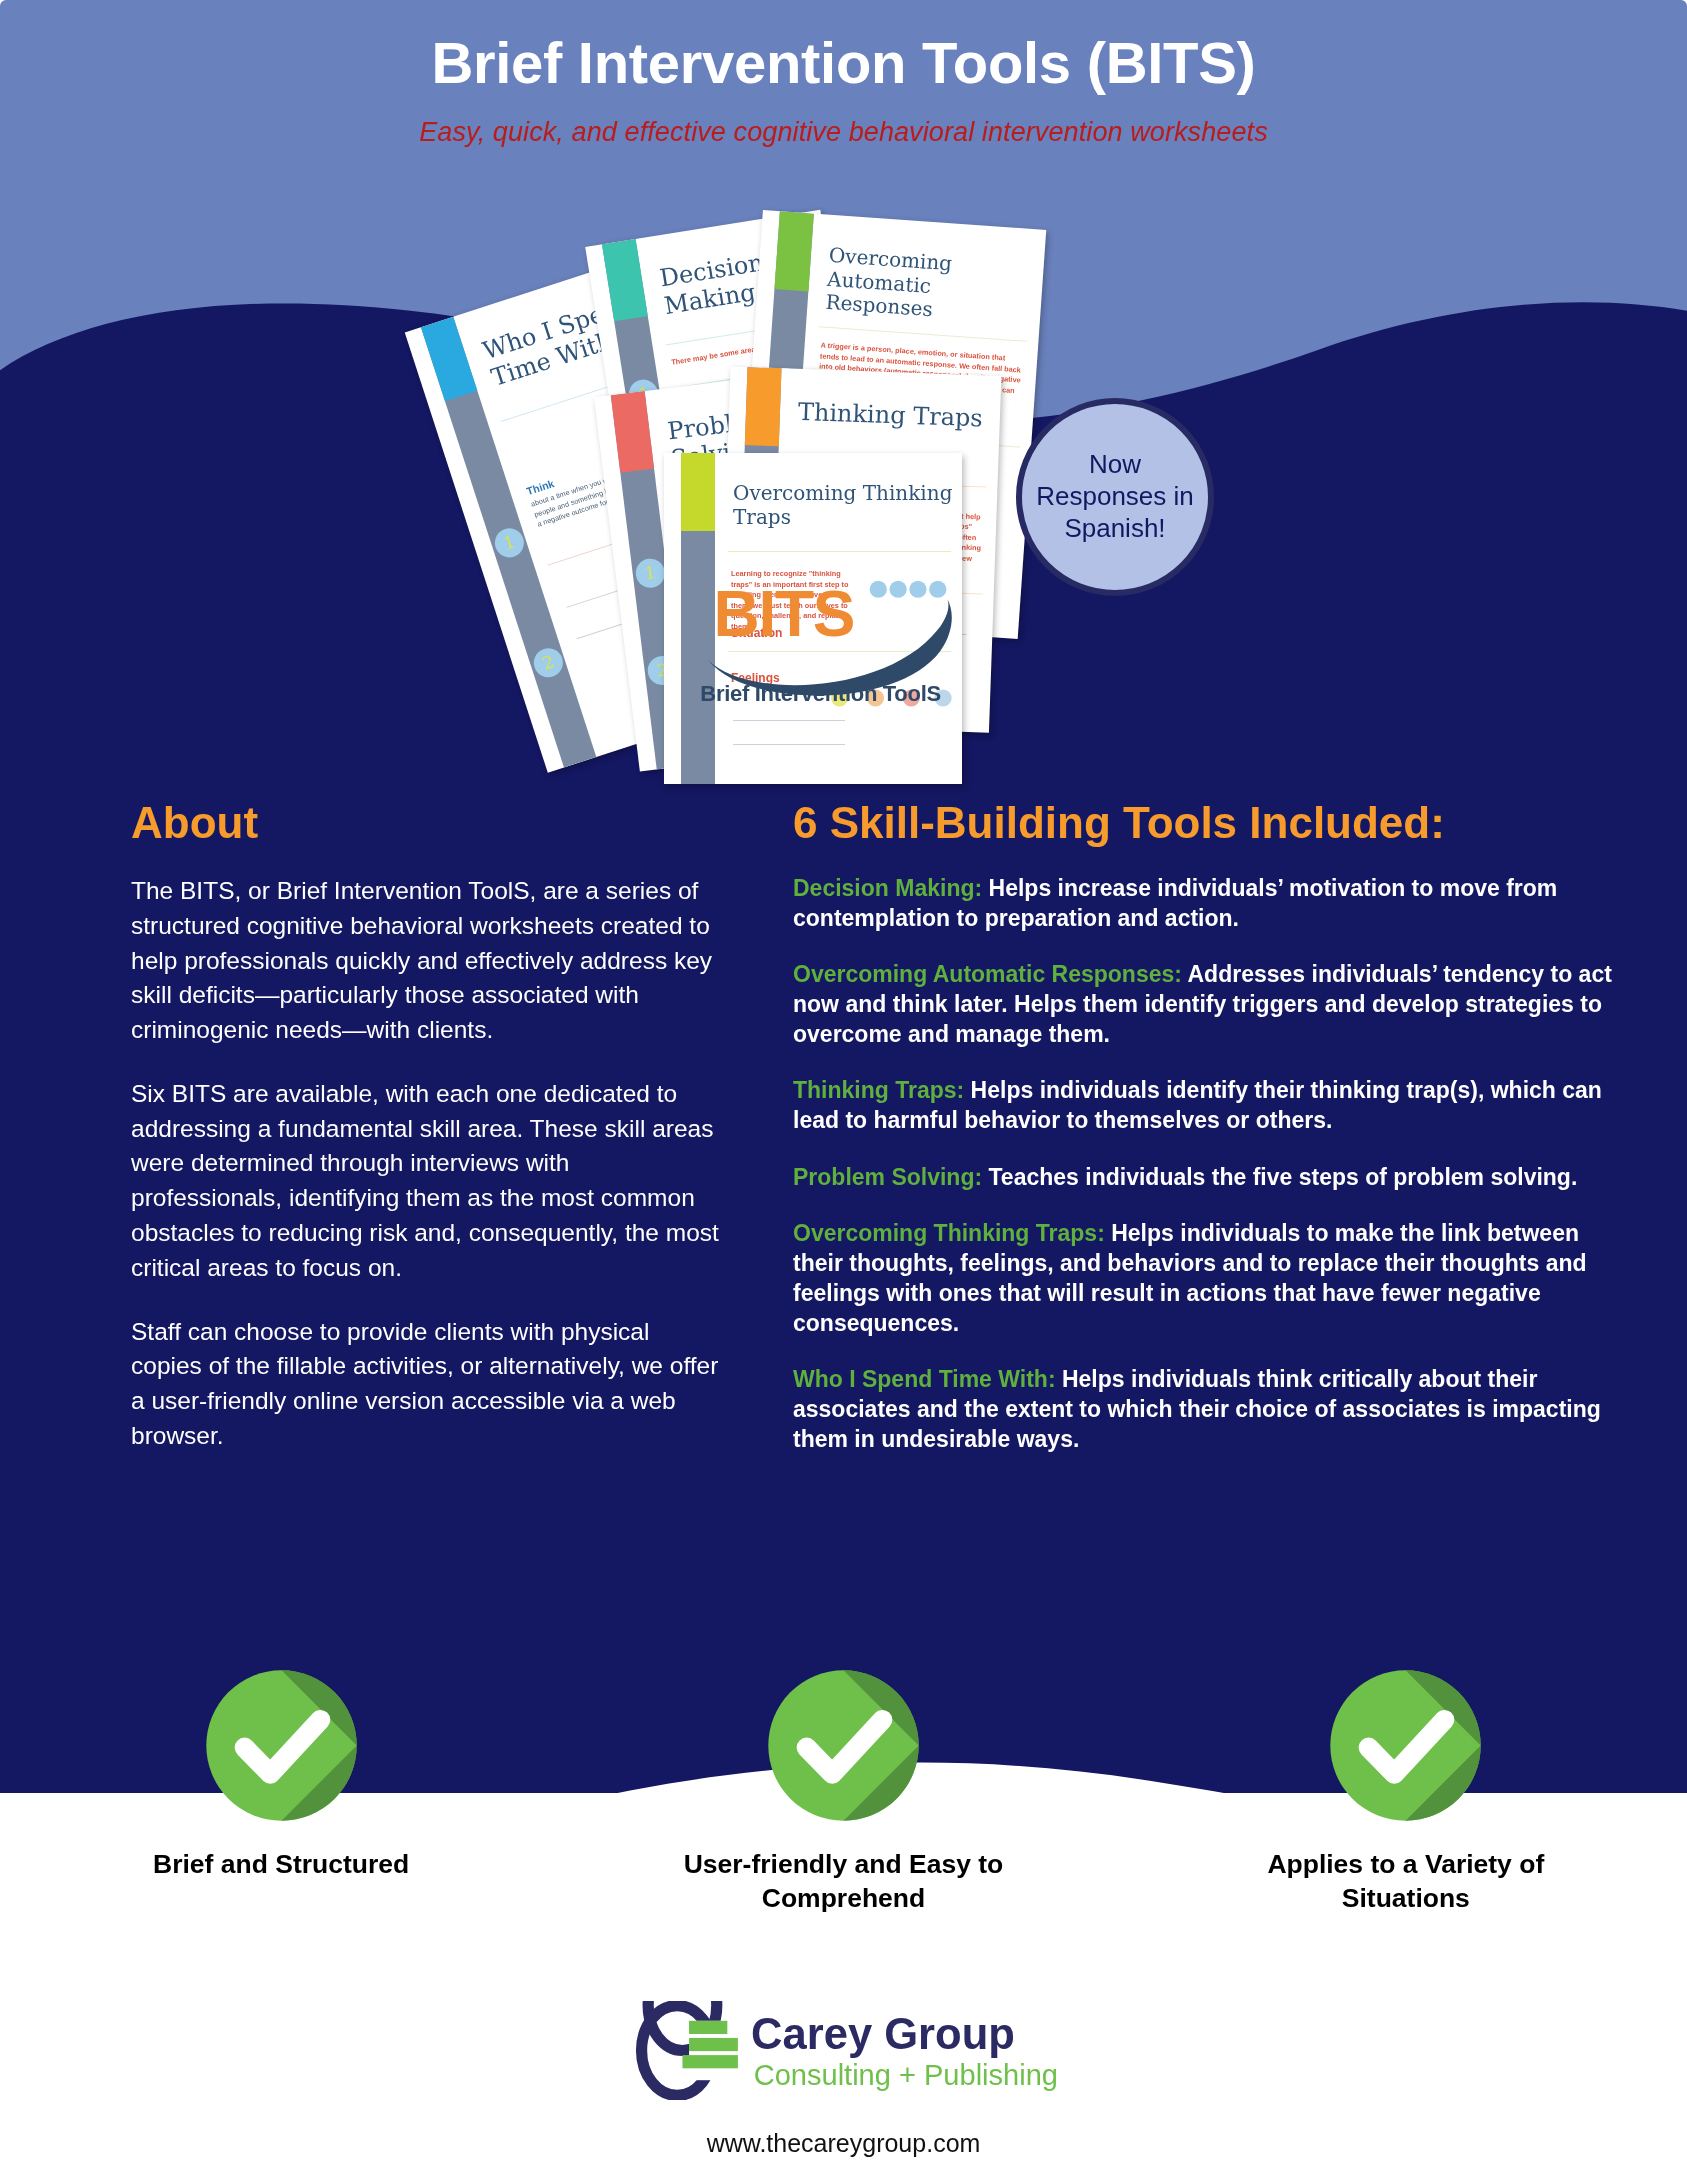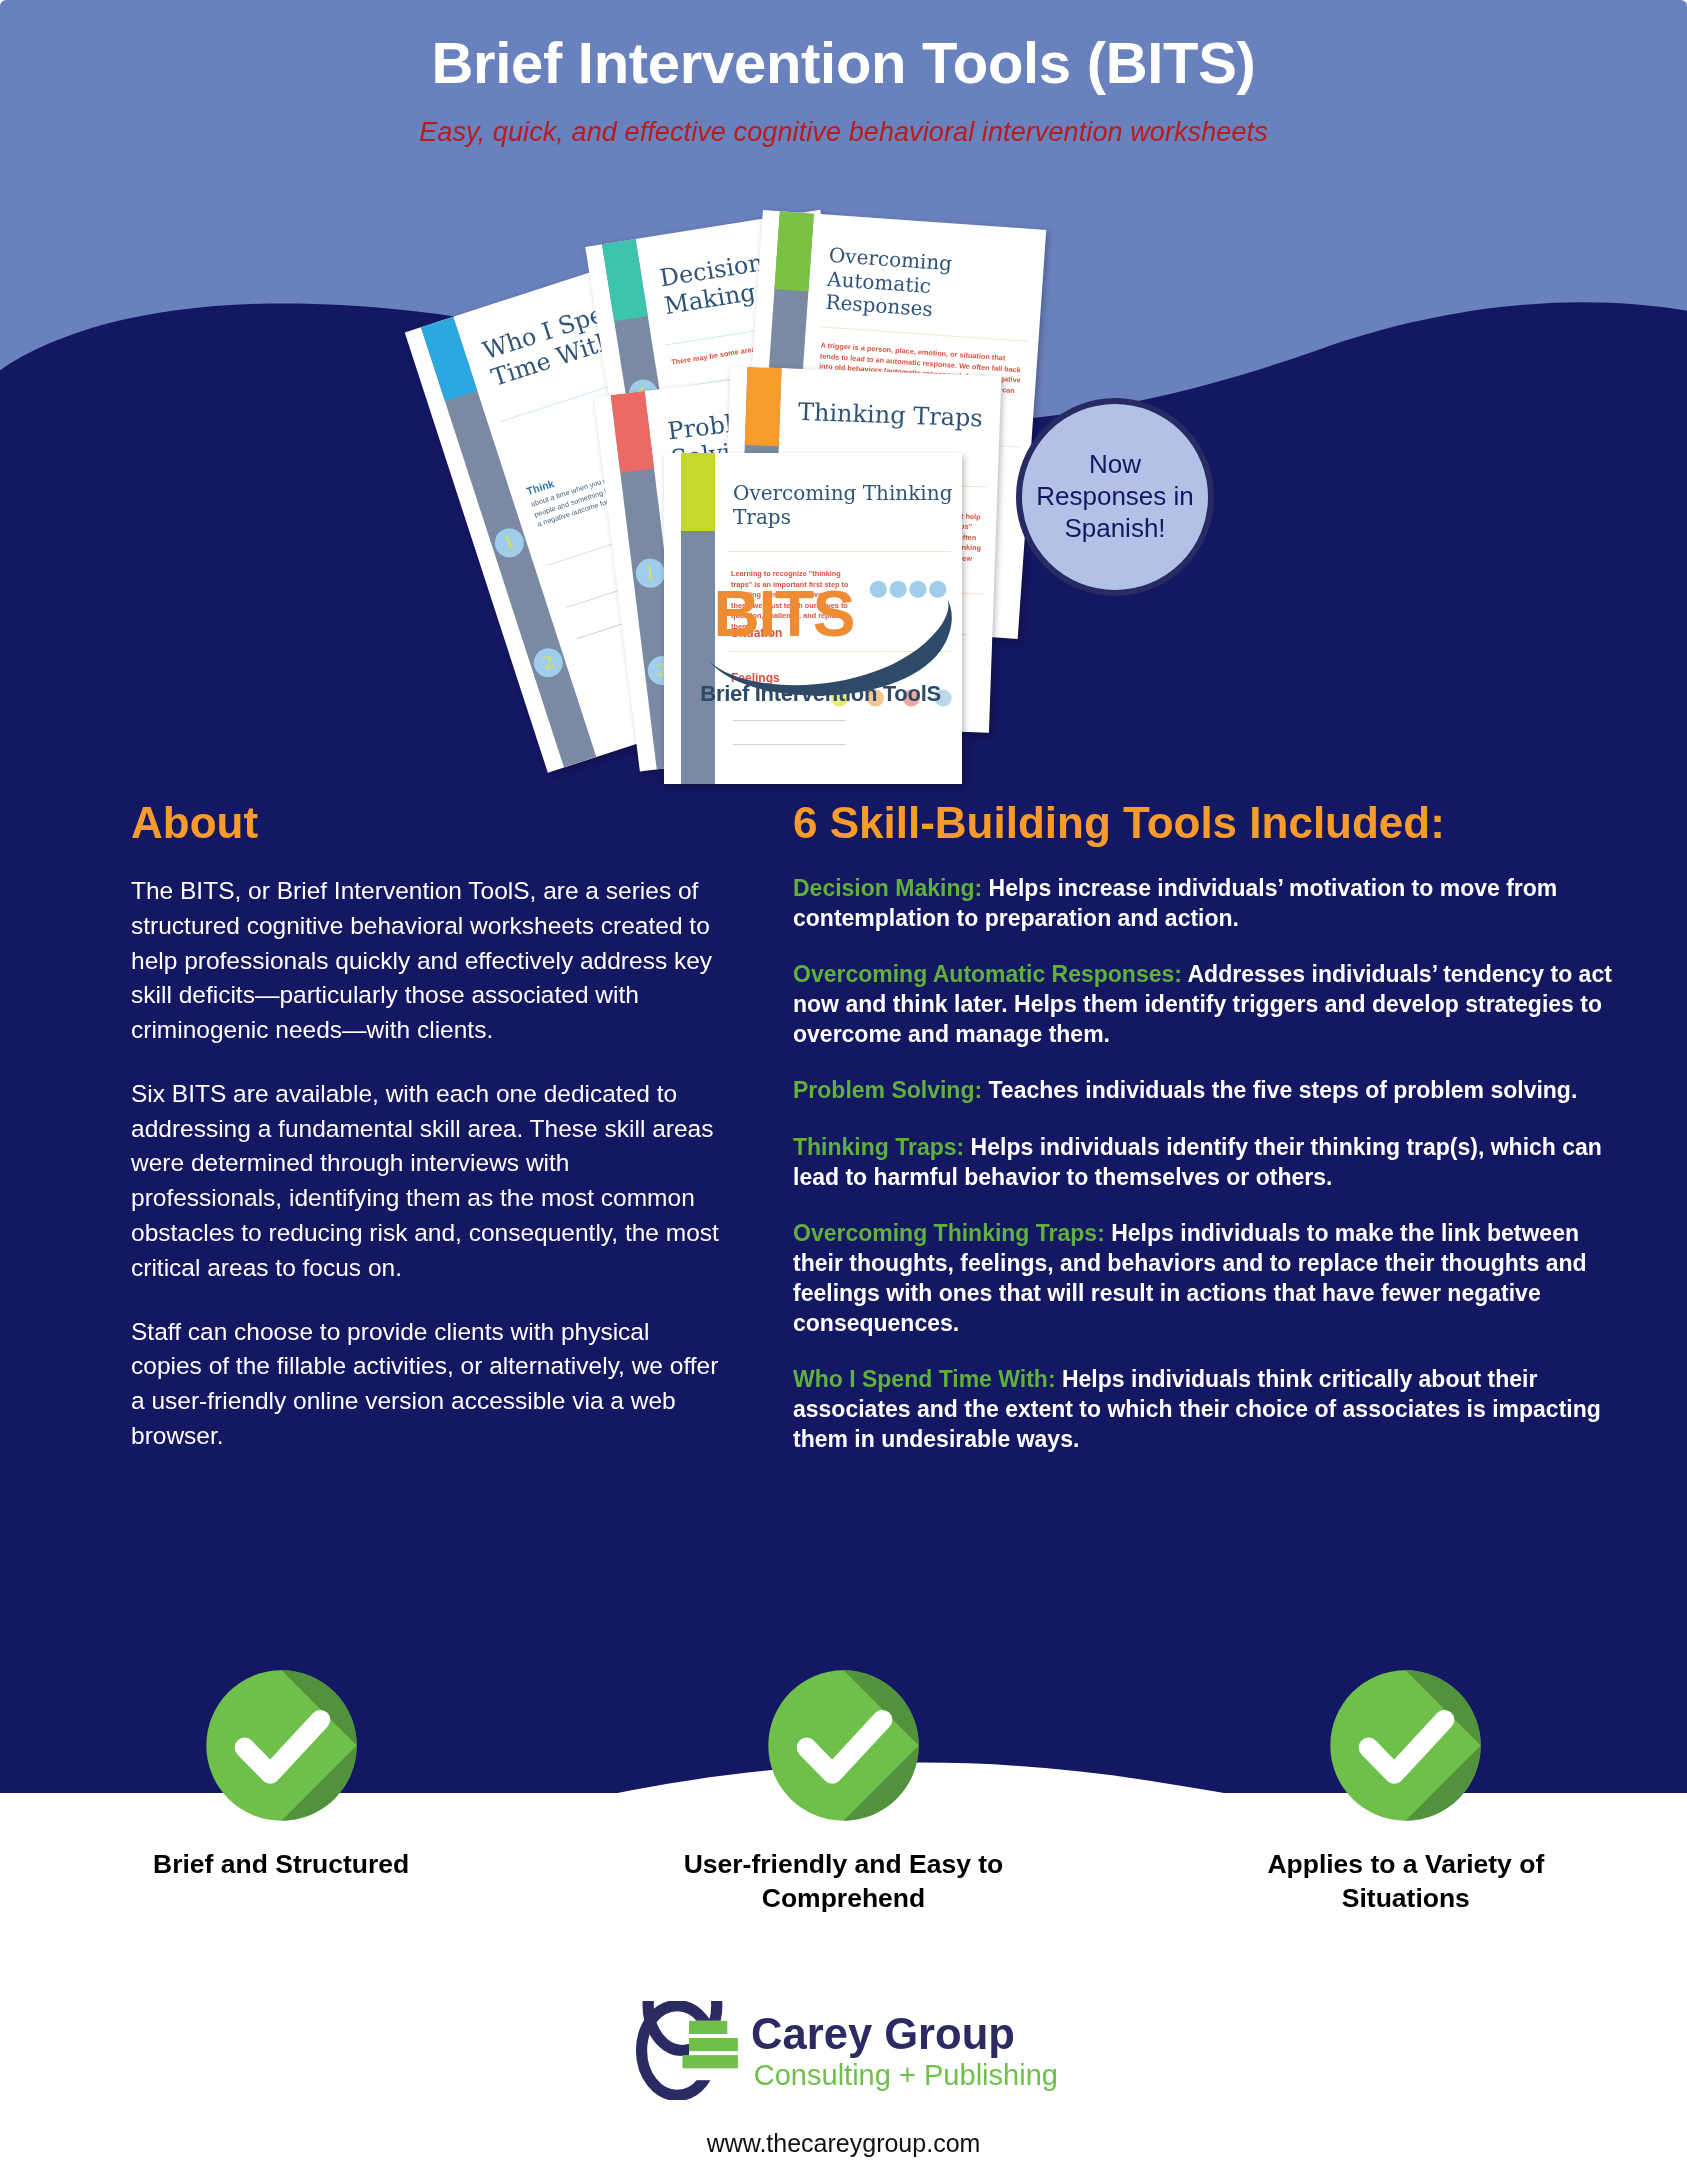--- a/index.html
+++ b/index.html
@@ -457,24 +457,24 @@
   <div class="col-right">
     <h2 class="sect-heading">6 Skill-Building Tools Included:</h2>
 
     <p class="tool-item">
       <span class="tool-label">Decision Making:</span><span> Helps increase individuals’ motivation to move from contemplation to preparation and action.</span>
     </p>
     <p class="tool-item">
       <span class="tool-label">Overcoming Automatic Responses:</span><span> Addresses individuals’ tendency to act now and think later. Helps them identify triggers and develop strategies to overcome and manage them.</span>
     </p>
     <p class="tool-item">
-      <span class="tool-label">Problem Solving:</span><span> Teaches individuals the five steps of problem solving.</span>
+      <span class="tool-label">Thinking Traps:</span><span> Helps individuals identify their thinking trap(s), which can lead to harmful behavior to themselves or others.</span>
     </p>
     <p class="tool-item">
-      <span class="tool-label">Thinking Traps:</span><span> Helps individuals identify their thinking trap(s), which can lead to harmful behavior to themselves or others.</span>
+      <span class="tool-label">Problem Solving:</span><span> Teaches individuals the five steps of problem solving.</span>
     </p>
     <p class="tool-item">
       <span class="tool-label">Overcoming Thinking Traps:</span><span> Helps individuals to make the link between their thoughts, feelings, and behaviors and to replace their thoughts and feelings with ones that will result in actions that have fewer negative consequences.</span>
     </p>
     <p class="tool-item">
       <span class="tool-label">Who I Spend Time With:</span><span> Helps individuals think critically about their associates and the extent to which their choice of associates is impacting them in undesirable ways.</span>
     </p>
   </div>
 
   <div class="features">

